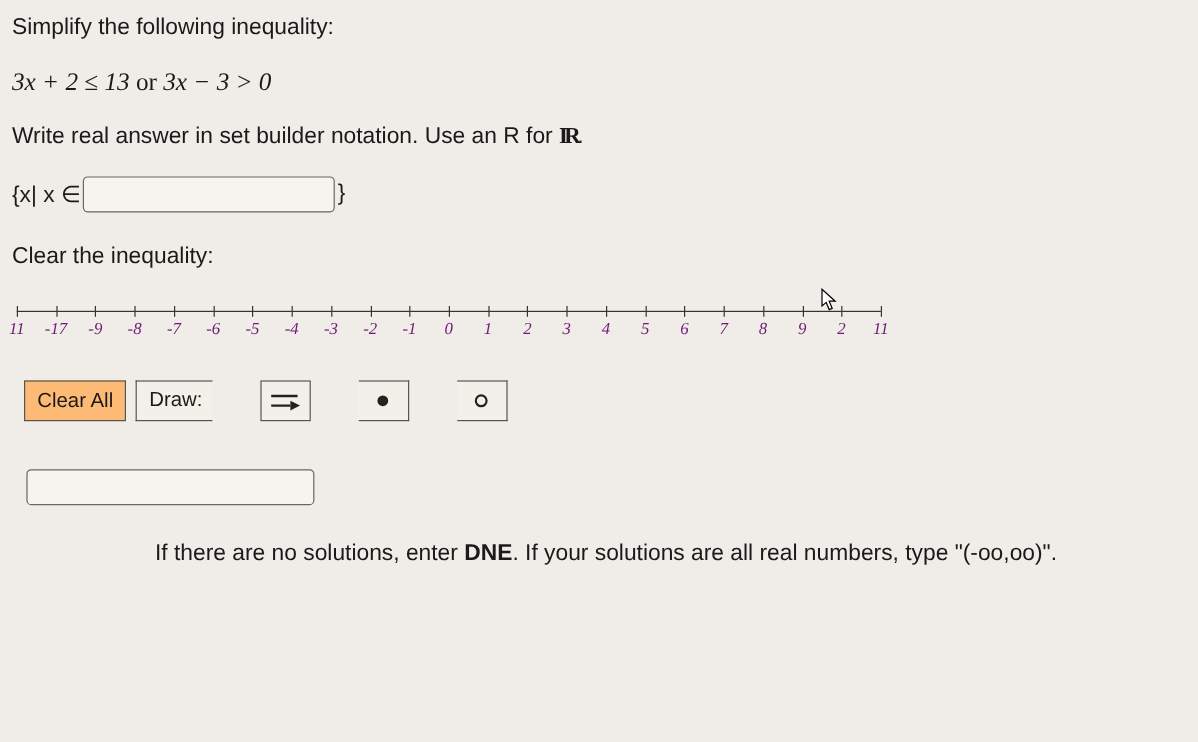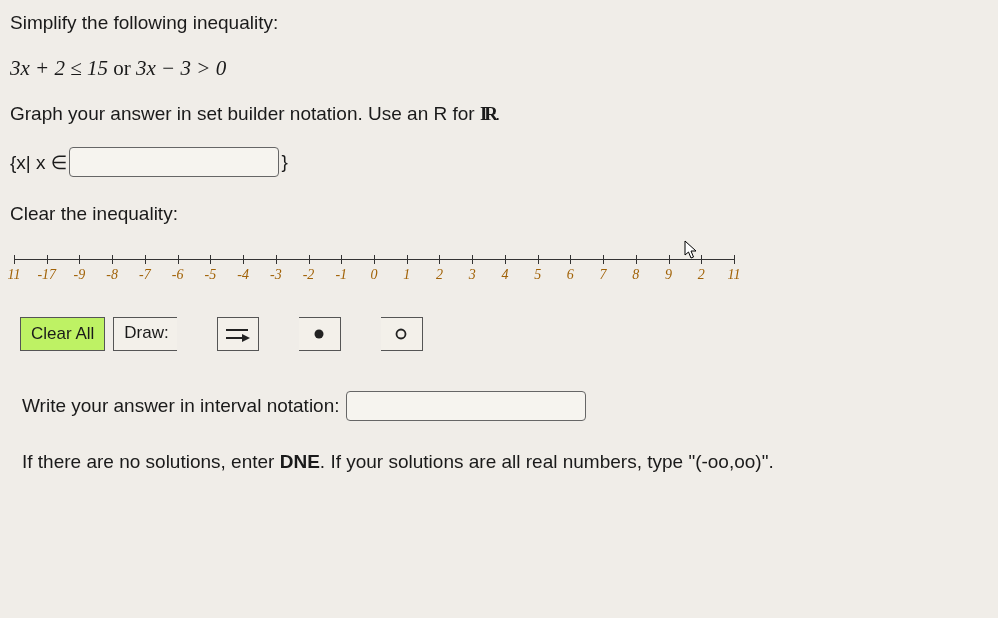--- a/index.html
+++ b/index.html
@@ -51,30 +51,30 @@
     width: 1px;
     height: 9px;
     background: #333;
   }
   .tlabel {
     position: absolute;
     top: 12px;
     font-family: 'Times New Roman', serif;
     font-style: italic;
     font-size: 14px;
-    color: #a16207;
+    color: #701a75;
     transform: translateX(-50%);
     white-space: nowrap;
   }
 
   
   .toolbar { display: flex; align-items: stretch; gap: 8px; margin-bottom: 40px; margin-left: 10px;}
   .btn {
     border: 1px solid #555;
-    background: #bef264;
+    background: #fdba74;
     padding: 5px 10px;
     font-size: 17px;
     display: flex;
     align-items: center;
     cursor: pointer;
   }
   .btn-group { display: flex; gap: 40px; }
   .btn-group .tool {
     border: 1px solid #555;
     width: 42px;
@@ -83,41 +83,41 @@
     align-items: center;
     justify-content: center;
     cursor: pointer;
     background: #f3f0ea;
   }
   .btn-group .tool + .tool { border-left: none; }
   .draw-label { padding: 5px 8px 5px 10px; border: 1px solid #555; border-right: none; font-size: 17px; background:#f3f0ea;}
   .tool svg { display:block; }
 
   .interval-row { display: flex; align-items: center; gap: 6px; font-size: 19px; margin: 0 0 30px 12px;}
-  .hint { font-size: 19px; margin-left: 12px;}
+  .hint { font-size: 19px; margin-left: 12px; text-align: center;}
   .bold { font-weight: bold; }
 
   .cursor {
     position: absolute;
     pointer-events: none;
   }
 </style>
 </head>
 <body>
 
 <div class="line">Simplify the following inequality:</div>
 
 <div class="math">
-  <span>3x + 2 ≤ 15</span>
+  <span>3x + 2 ≤ 13</span>
   <span class="op">or</span>
   <span>3x − 3 &gt; 0</span>
 </div>
 
 <div class="line">
-  <span>Graph your answer in set builder notation. Use an R for </span><span class="dbl-r">IR</span><span>.</span>
+  <span>Write real answer in set builder notation. Use an R for </span><span class="dbl-r">IR</span><span>.</span>
 </div>
 
 <div class="answer-row">
   <span class="set-prefix">
     <span>{x| x ∈</span>
   </span>
   <input class="textfield w190" type="text" value="" style="">
   <span>}</span>
 </div>
 
@@ -193,21 +193,20 @@
     </div>
     <div class="tool">
       <svg width="14" height="14" viewBox="0 0 14 14">
         <circle cx="7" cy="7" r="4.5" fill="none" stroke="#222" stroke-width="1.8"></circle>
       </svg>
     </div>
   </div>
 </div>
 
 <div class="interval-row">
-  <span>Write your answer in interval notation:</span>
   <input class="textfield w240" type="text" value="" style="">
 </div>
 
 <div class="hint">
   <span>If there are no solutions, enter </span><span class="bold">DNE</span><span>. If your solutions are all real numbers, type "(-oo,oo)".</span>
 </div>
 
 <svg class="cursor" width="16" height="20" style="left:684px; top:240px;">
   <path d="M1 1 L1 15 L4.5 12 L7 18 L9.5 17 L7 11 L12 11 Z" fill="#fff" stroke="#000" stroke-width="1"></path>
 </svg>

